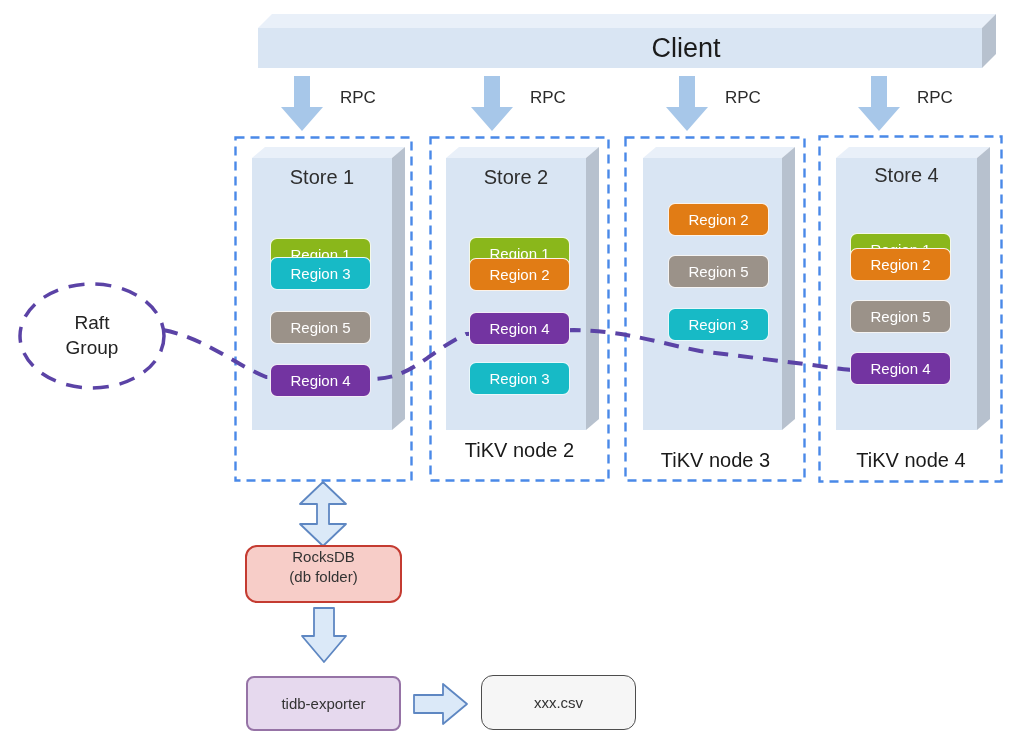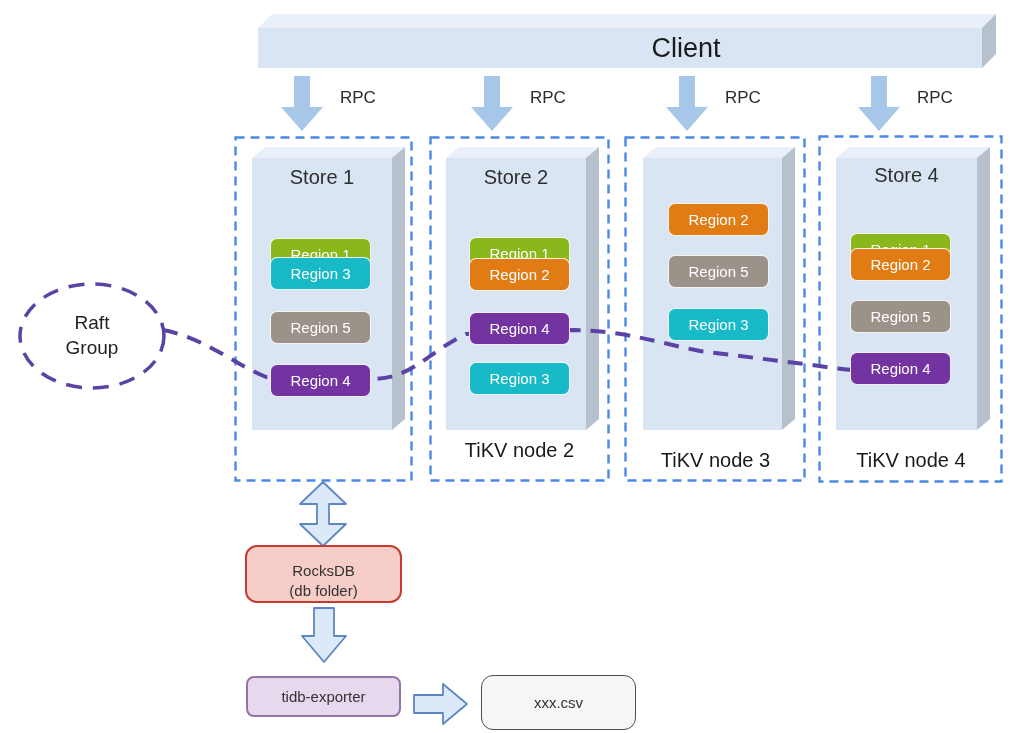--- a/index.html
+++ b/index.html
@@ -39,24 +39,24 @@
   .c-cyan{background:var(--region-cyan);}
   .c-gray{background:var(--region-gray);}
   .c-orange{background:var(--region-orange);}
   .c-purple{background:var(--region-purple);}
 
   
   .box{position:absolute;z-index:3;box-sizing:border-box;font-size:15px;color:#333;}
   .rocksdb-box{
     left:245px;top:545px;width:157px;height:58px;border-radius:12px;
     background:var(--rocksdb-fill);border:2px solid var(--rocksdb-border);
-    display:flex;flex-direction:column;align-items:center;justify-content:flex-end;line-height:20px;
+    display:flex;flex-direction:column;align-items:center;justify-content:flex-start;line-height:20px;
   }
   .exporter-box{
-    left:246px;top:676px;width:155px;height:41px;border-radius:8px;
+    left:246px;top:676px;width:155px;height:55px;border-radius:8px;
     background:var(--exporter-fill);border:2px solid var(--exporter-border);
   }
   .csv-box{
     left:481px;top:675px;width:155px;height:55px;border-radius:12px;
     background:var(--csv-fill);border:1.5px solid var(--csv-border);
   }
 </style>
 </head>
 <body>
 

